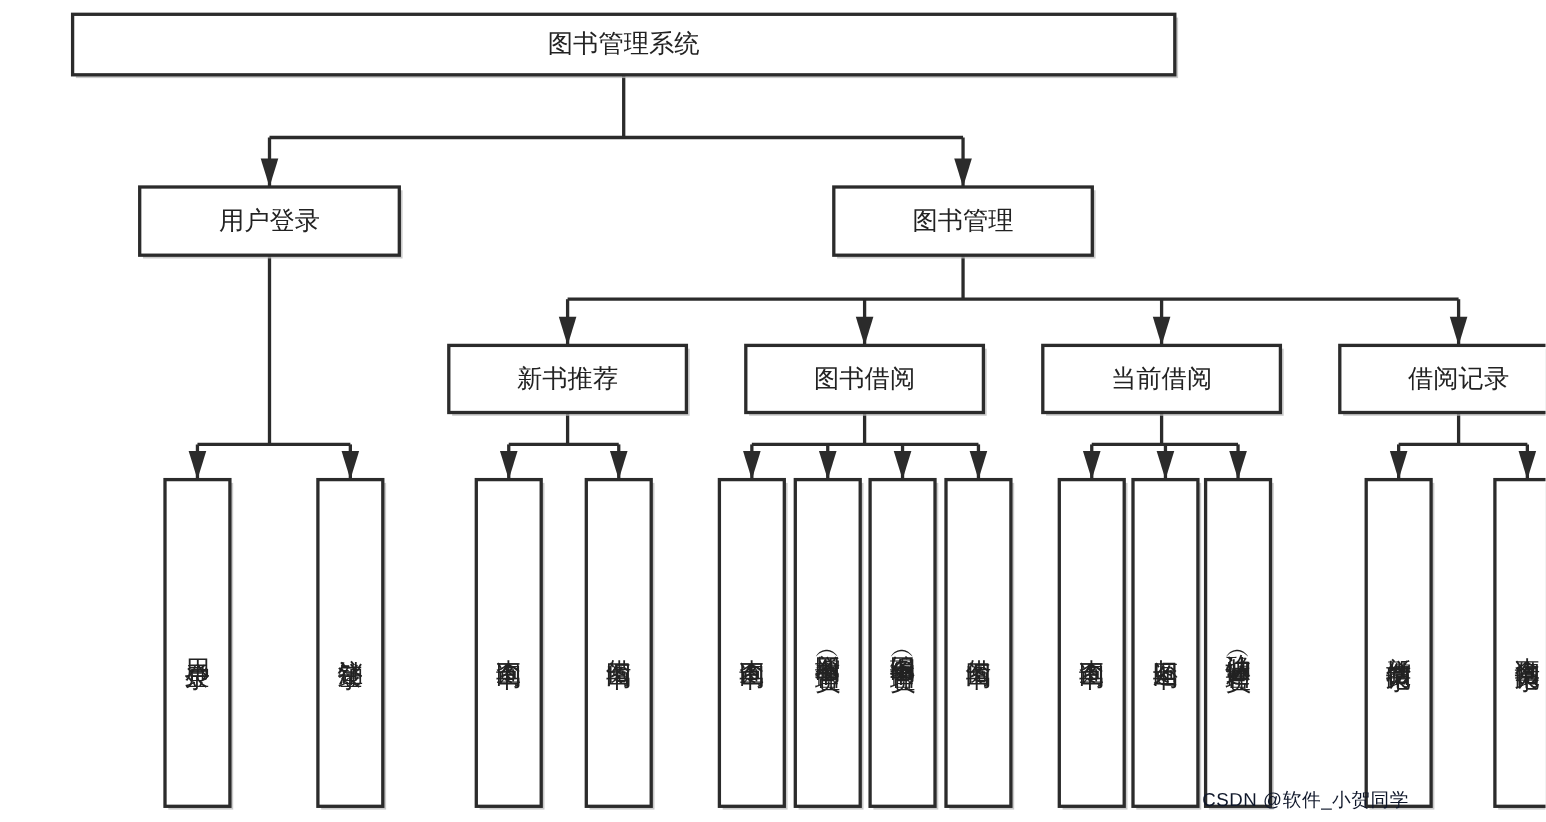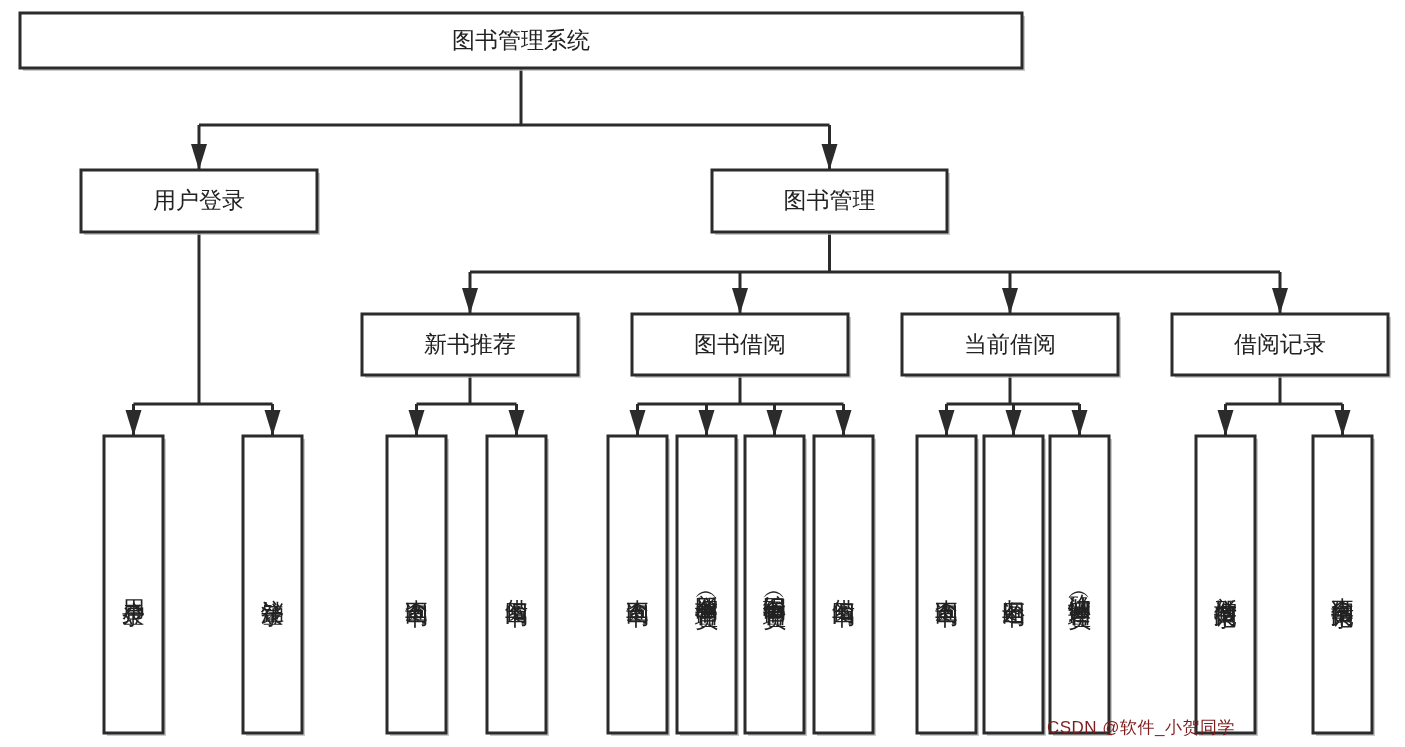--- a/index.html
+++ b/index.html
@@ -11,20 +11,21 @@
     width: 1405px;
     height: 747px;
     font-family: "Liberation Sans", "DejaVu Sans", sans-serif;
     overflow: hidden;
   }
   #diagram-root {
     position: relative;
     width: 1247px;
     height: 747px;
     background: #ffffff;
+    margin-left: 46px;
   }
   svg#flow {
     position: absolute;
     top: 0;
     left: 0;
     width: 1405px;
     height: 747px;
   }
   .node-rect {
     fill: #ffffff;
@@ -67,21 +68,21 @@
     text-align: center;
     white-space: nowrap;
     pointer-events: none;
   }
   .watermark {
     position: absolute;
     right: 12px;
     bottom: 8px;
     font-family: "Liberation Sans", "DejaVu Sans", sans-serif;
     font-size: 17px;
-    color: #7f1d1d;
+    color: #0f172a;
     letter-spacing: 0.5px;
     white-space: nowrap;
   }
 </style>
 </head>
 <body>
 
 <div id="diagram-root">
 
   <svg id="flow" viewBox="0 0 1405 747">

